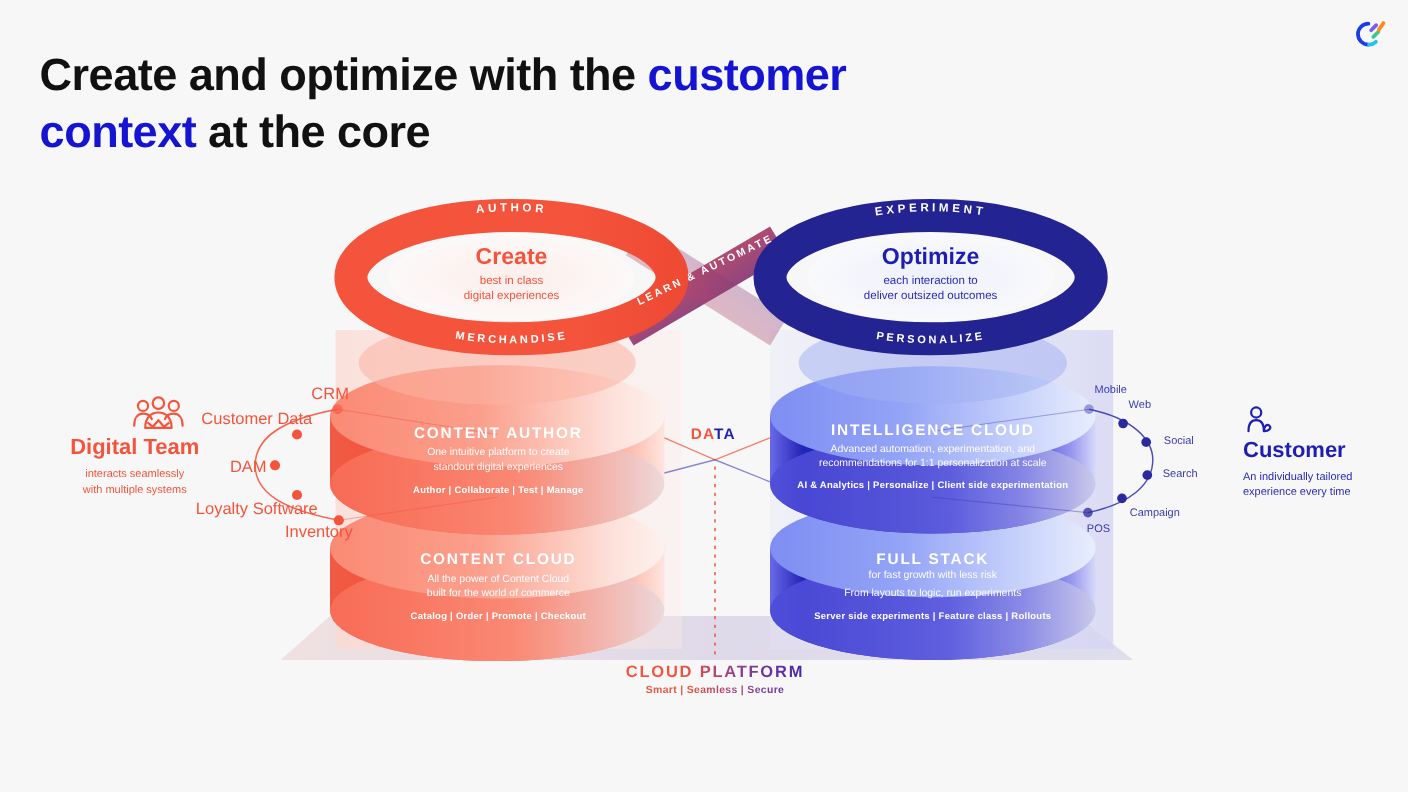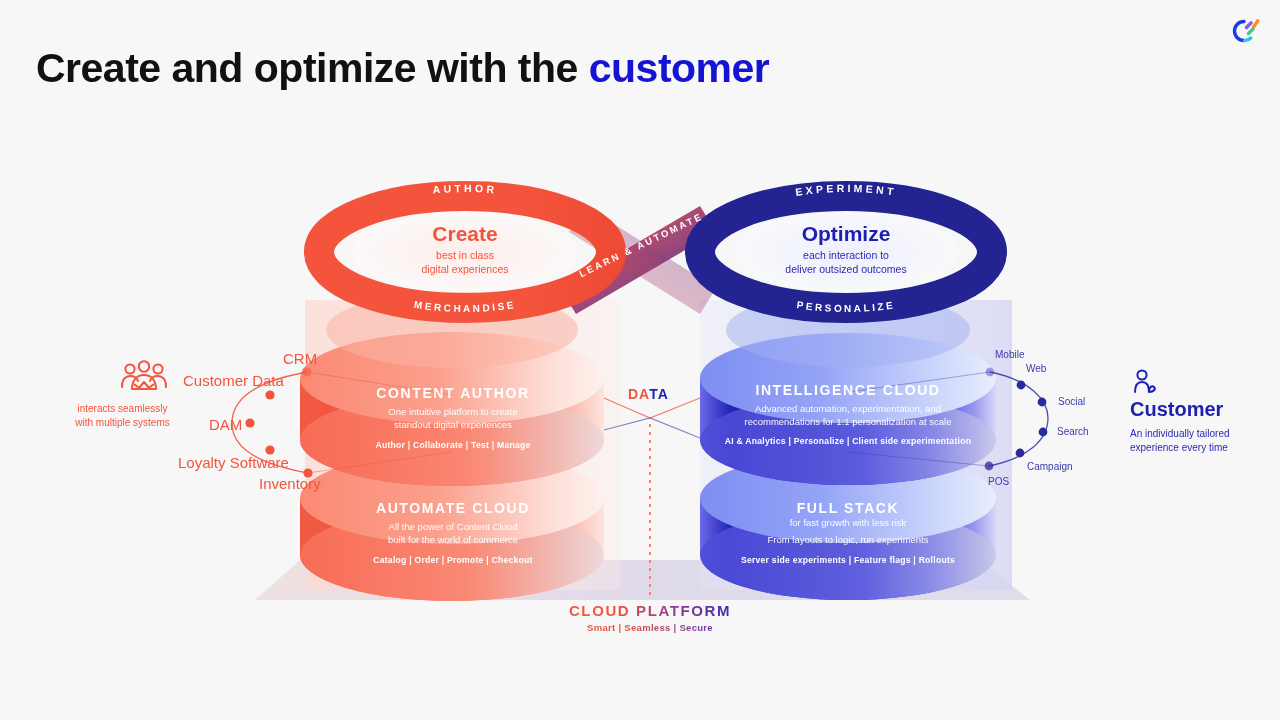--- a/index.html
+++ b/index.html
@@ -58,20 +58,21 @@
     font-size:9.5px; font-weight:600; letter-spacing:.3px;
     background:linear-gradient(90deg,#f4543c 0%,#e0503f 40%,#7b3a9e 70%,#2a2ab8 100%);
     -webkit-background-clip:text; background-clip:text; color:transparent;
   }
 </style>
 </head>
 <body>
 
 <div id="title">
   <span><span>Create and optimize with the </span><span class="hl">customer</span></span><br>
+  <span><span class="hl">context</span><span> at the core</span></span>
 </div>
 
 <div id="logo">
   <svg width="34" height="34" viewBox="0 0 34 34">
     <path d="M16 26.5a9.5 9.5 0 1 1 0-19" fill="none" stroke="#1a3ce8" stroke-width="3.4" stroke-linecap="round"></path>
     <path d="M16.5 26.6a9.6 9.6 0 0 0 6.3-2.6" fill="none" stroke="#21c3f0" stroke-width="3.4" stroke-linecap="round"></path>
     <path d="M20.5 19.5c2.2-2.2 3.4-3.4 4.6-4.6" fill="none" stroke="#3bc98a" stroke-width="3.4" stroke-linecap="round"></path>
     <path d="M18.5 13.5c2.2-2.2 3.4-3.4 4.6-4.6" fill="none" stroke="#7a5cf0" stroke-width="3.4" stroke-linecap="round"></path>
     <path d="M25.5 13c1.9-2.6 3.1-4.3 4.2-6.1" fill="none" stroke="#ff8a1e" stroke-width="3.4" stroke-linecap="round"></path>
   </svg>
@@ -301,41 +302,42 @@
 </div>
 
 <div class="ov center" style="left:340px; top:385px; width:226px;">
   <div class="cylTitle">CONTENT AUTHOR</div>
   <div class="cylDesc" style="margin-top:4px;">One intuitive platform to create</div>
   <div class="cylDesc">standout digital experiences</div>
   <div class="cylTags" style="margin-top:9px;">Author  |  Collaborate | Test | Manage</div>
 </div>
 
 <div class="ov center" style="left:340px; top:500px; width:226px;">
-  <div class="cylTitle">AUTOMATE CLOUD</div>
+  <div class="cylTitle">CONTENT CLOUD</div>
   <div class="cylDesc" style="margin-top:4px;">All the power of Content Cloud</div>
   <div class="cylDesc">built for the world of commerce</div>
   <div class="cylTags" style="margin-top:9px;">Catalog |  Order  |  Promote  |  Checkout</div>
 </div>
 
 <div class="ov center" style="left:706px; top:382px; width:284px;">
   <div class="cylTitle">INTELLIGENCE CLOUD</div>
   <div class="cylDesc" style="margin-top:4px;">Advanced automation, experimentation, and</div>
   <div class="cylDesc">recommendations for 1:1 personalization at scale</div>
   <div class="cylTags" style="margin-top:8px;">AI &amp; Analytics  |   Personalize | Client side experimentation</div>
 </div>
 
 <div class="ov center" style="left:706px; top:500px; width:284px;">
   <div class="cylTitle">FULL STACK</div>
   <div class="cylDesc">for fast growth with less risk</div>
   <div class="cylDesc" style="margin-top:4px;">From layouts to logic, run experiments</div>
-  <div class="cylTags" style="margin-top:9px;">Server side experiments | Feature flags  | Rollouts</div>
+  <div class="cylTags" style="margin-top:9px;">Server side experiments | Feature class  | Rollouts</div>
 </div>
 
 <div class="ov center" style="left:30px; top:396px; width:185px;">
+  <div class="sideH-l">Digital Team</div>
   <div class="sideP-l" style="margin-top:6px;">interacts seamlessly</div>
   <div class="sideP-l">with multiple systems</div>
 </div>
 
 <div class="ov" style="left:1130px; top:398px; width:150px;">
   <div class="sideH-r">Customer</div>
   <div class="sideP-r" style="margin-top:6px;">An individually tailored</div>
   <div class="sideP-r">experience every time</div>
 </div>
 

